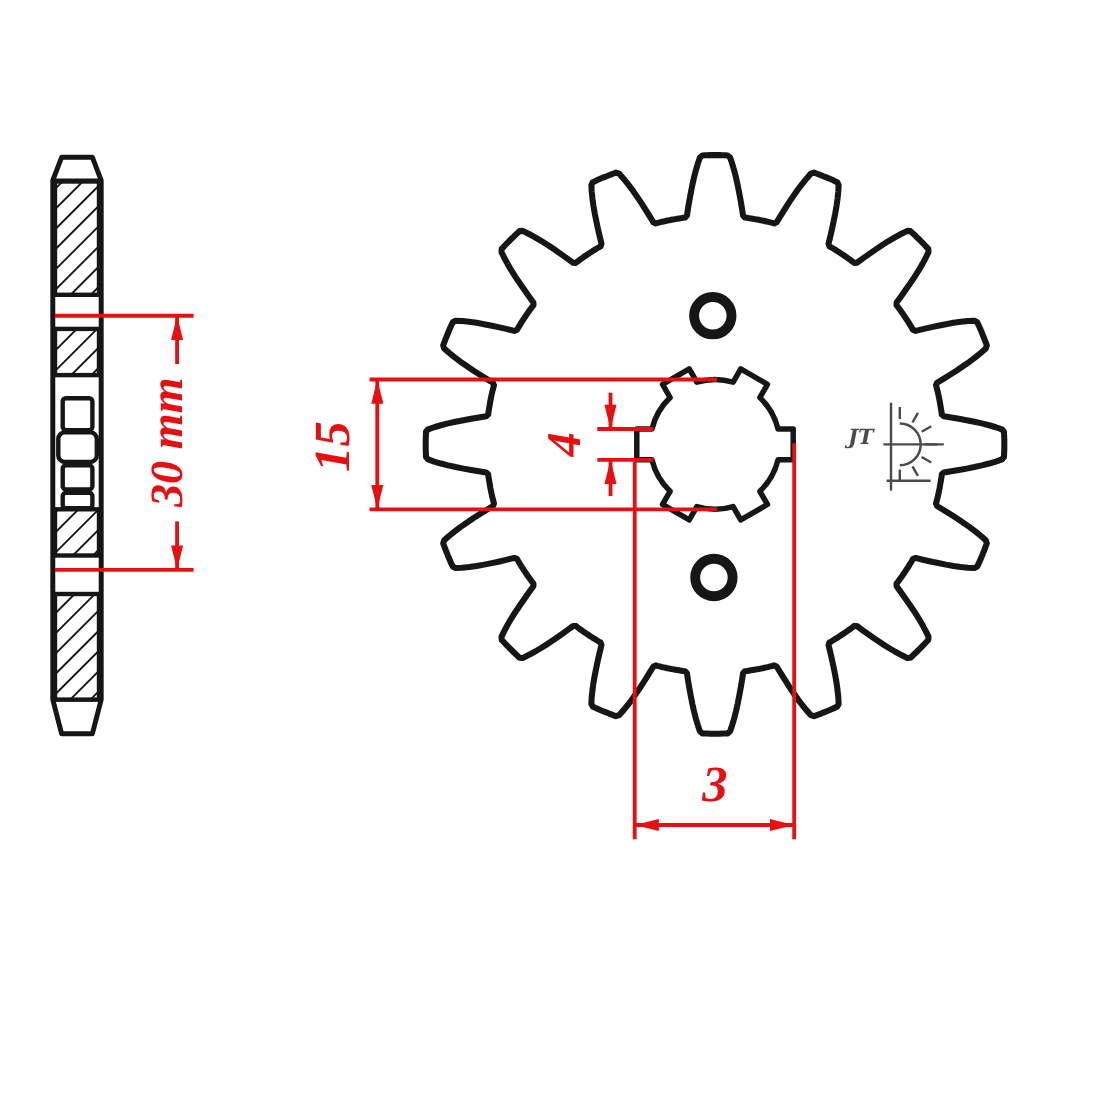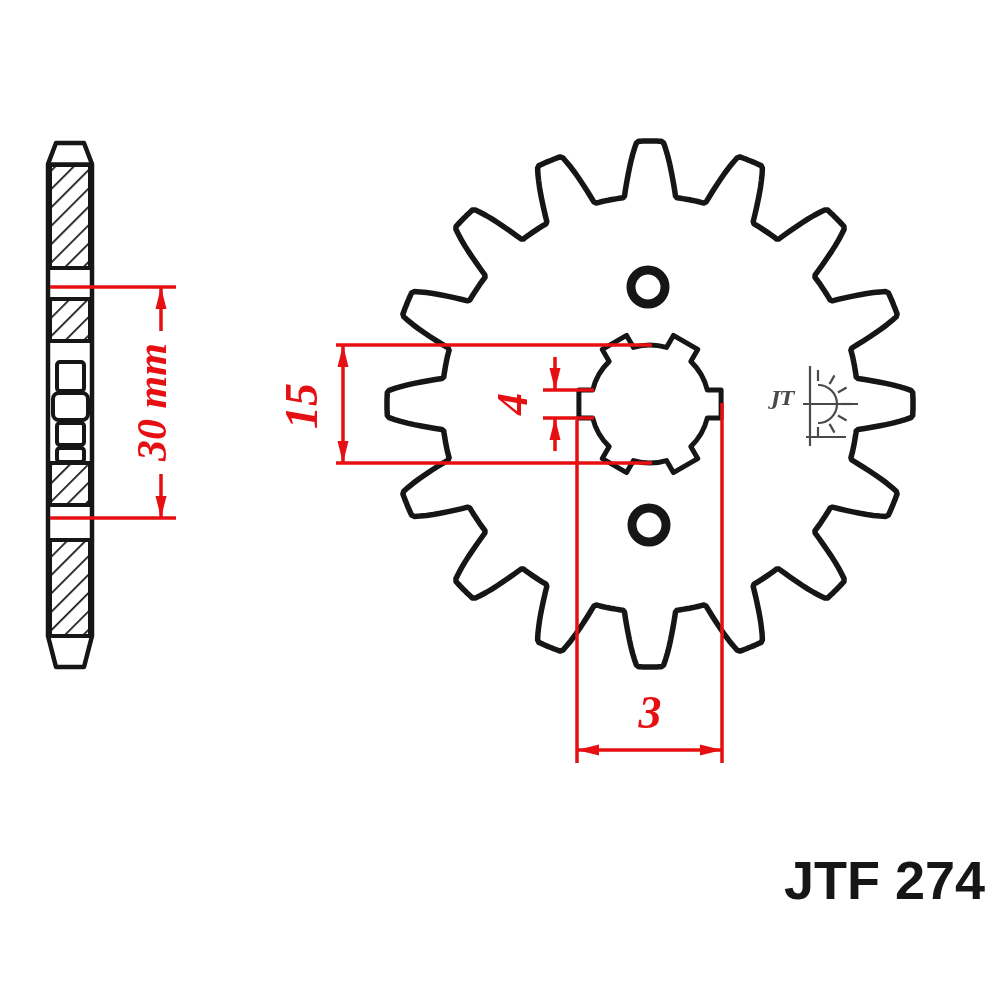--- a/index.html
+++ b/index.html
@@ -108,14 +108,13 @@
 
   <div class="dim-text" style="left:302px;top:406px;font-size:46px;">15</div>
 
   <div class="dim-text" style="left:513px;top:404px;font-size:44px;">4</div>
 
   <div class="dim-text horiz" style="left:650px;top:713px;font-size:46px;">3</div>
 
   <div class="logo-text" style="left:771px;top:389px;font-size:19px;">JT</div>
 
 
-  <div class="part-label" style="right:15px;top:853px;font-size:54px;">JTF 274</div>
 </div>
 
 </body></html>

